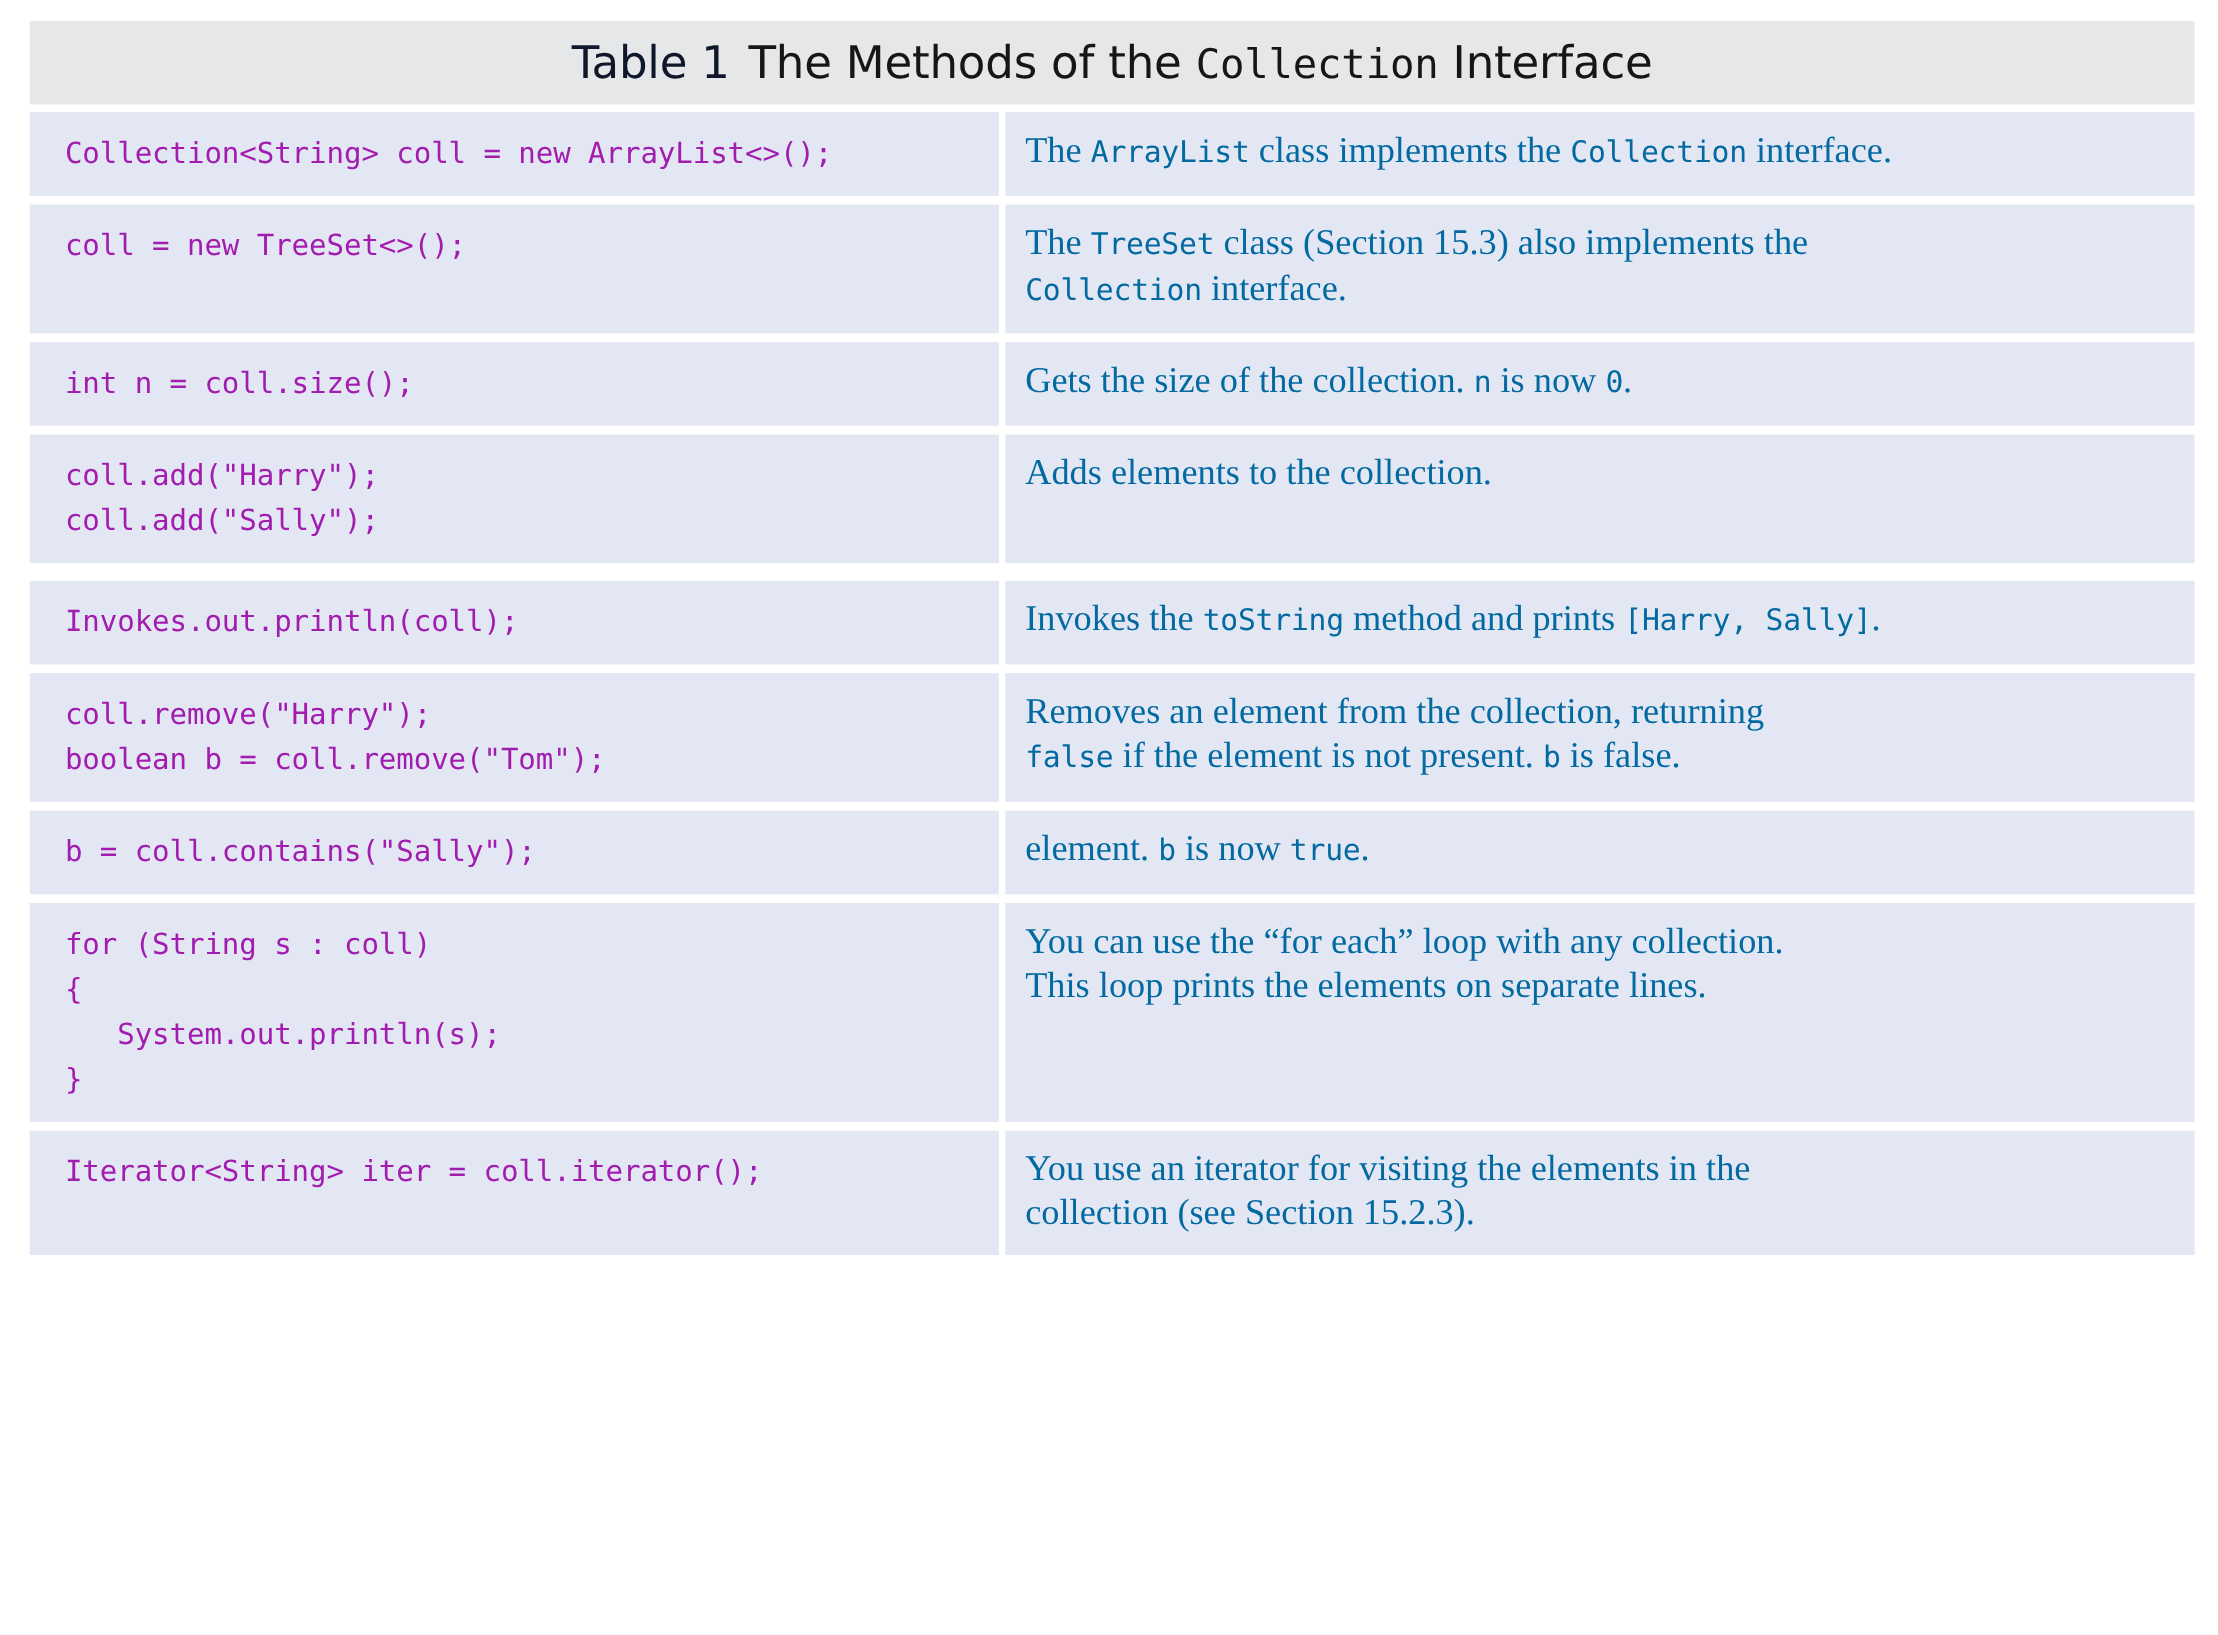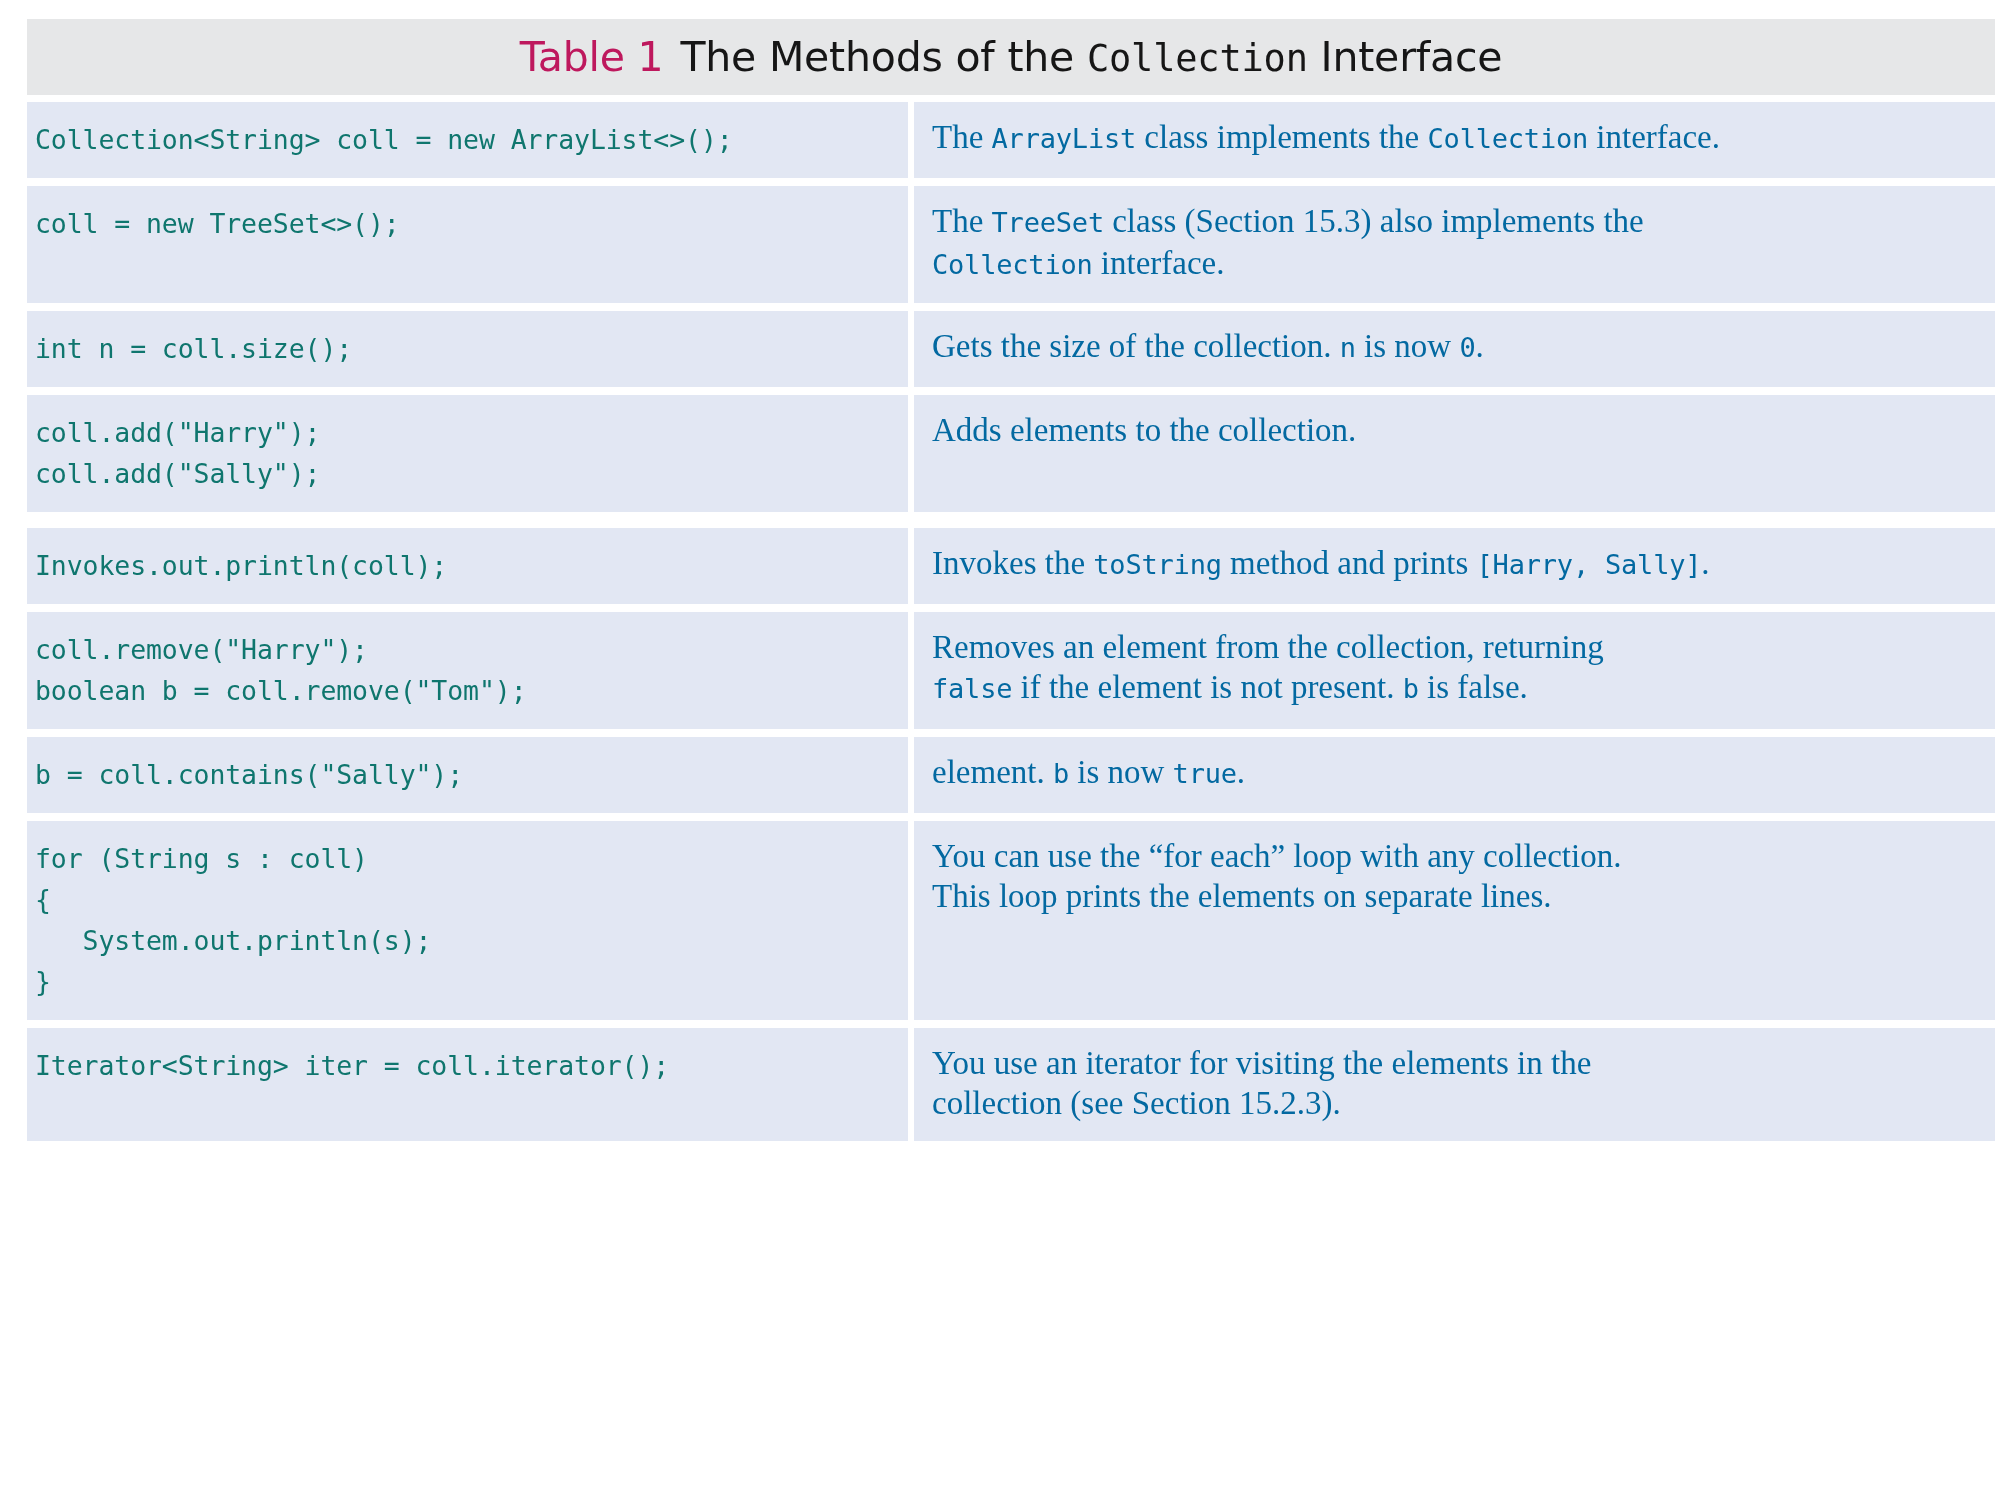--- a/index.html
+++ b/index.html
@@ -35,21 +35,21 @@
   }
   .caption-inner {
     font-family: "DejaVu Sans", sans-serif;
     font-size: 41px;
     line-height: 1;
     letter-spacing: -0.2px;
     white-space: nowrap;
     color: #161616;
   }
   .caption-label {
-    color: #be185d;
+    color: #0f172a;
     font-family: "DejaVu Sans", sans-serif;
   }
   .caption-gap { display: inline-block; width: 17px; }
   .mono-in-caption {
     font-family: "DejaVu Sans Mono", monospace;
     font-size: 37px;
   }
 
   
   .rows {
@@ -63,25 +63,25 @@
     gap: 6px;
     background: transparent;
   }
   .cell {
     background: #e2e7f3;
     box-sizing: border-box;
   }
   .cell-code {
     width: 881px;
     flex: 0 0 881px;
-    padding: 17px 0 18px 8px;
+    padding: 17px 0 18px 32px;
     font-family: "DejaVu Sans Mono", monospace;
     font-size: 26.5px;
     line-height: 41px;
-    color: #0f766e;
+    color: #a21caf;
     white-space: pre;
     letter-spacing: -0.1px;
   }
   .cell-desc {
     flex: 1 1 auto;
     padding: 15px 22px 18px 18px;
     font-family: "Liberation Serif", serif;
     font-size: 33px;
     line-height: 40px;
     color: #0369a1;

